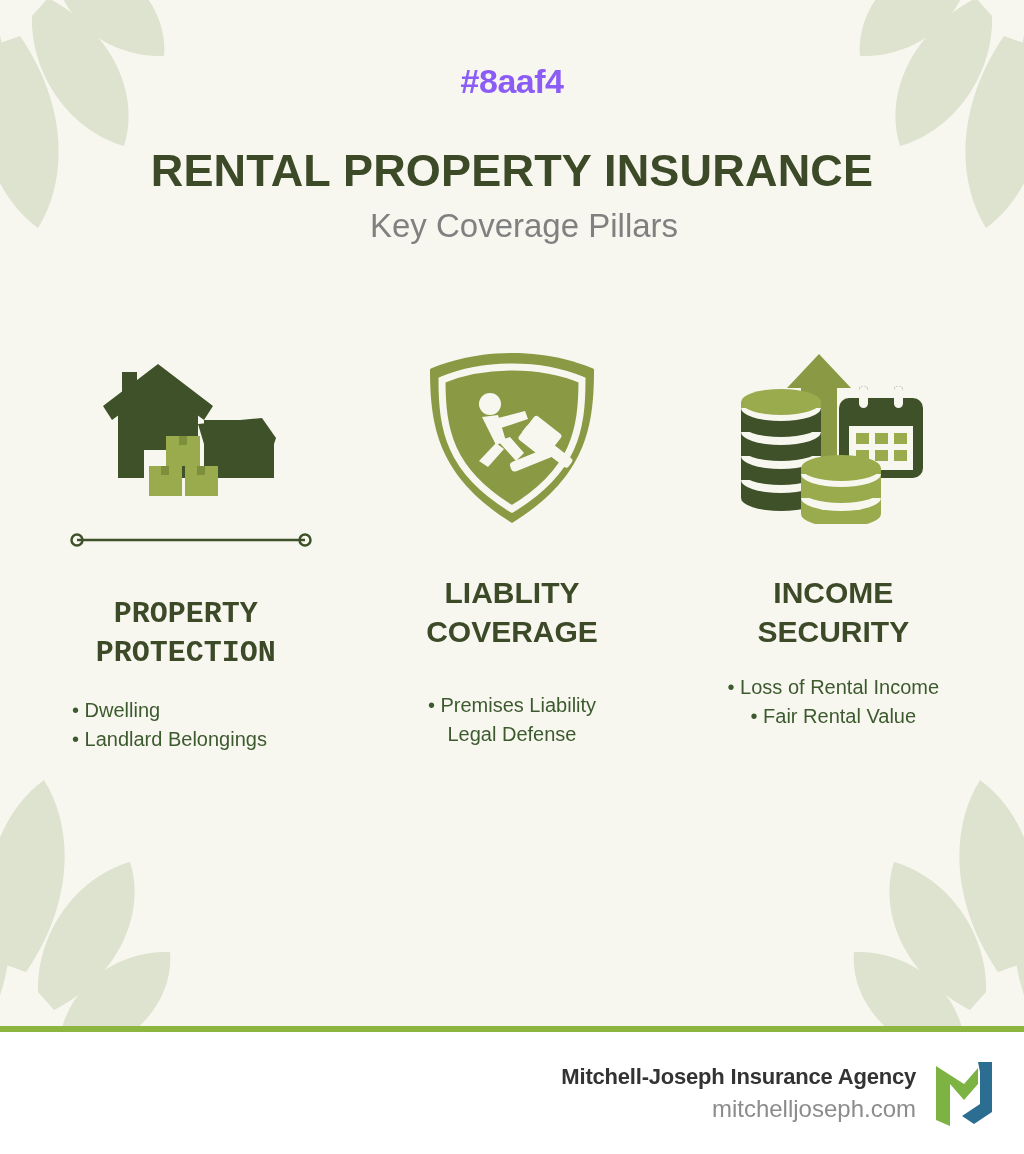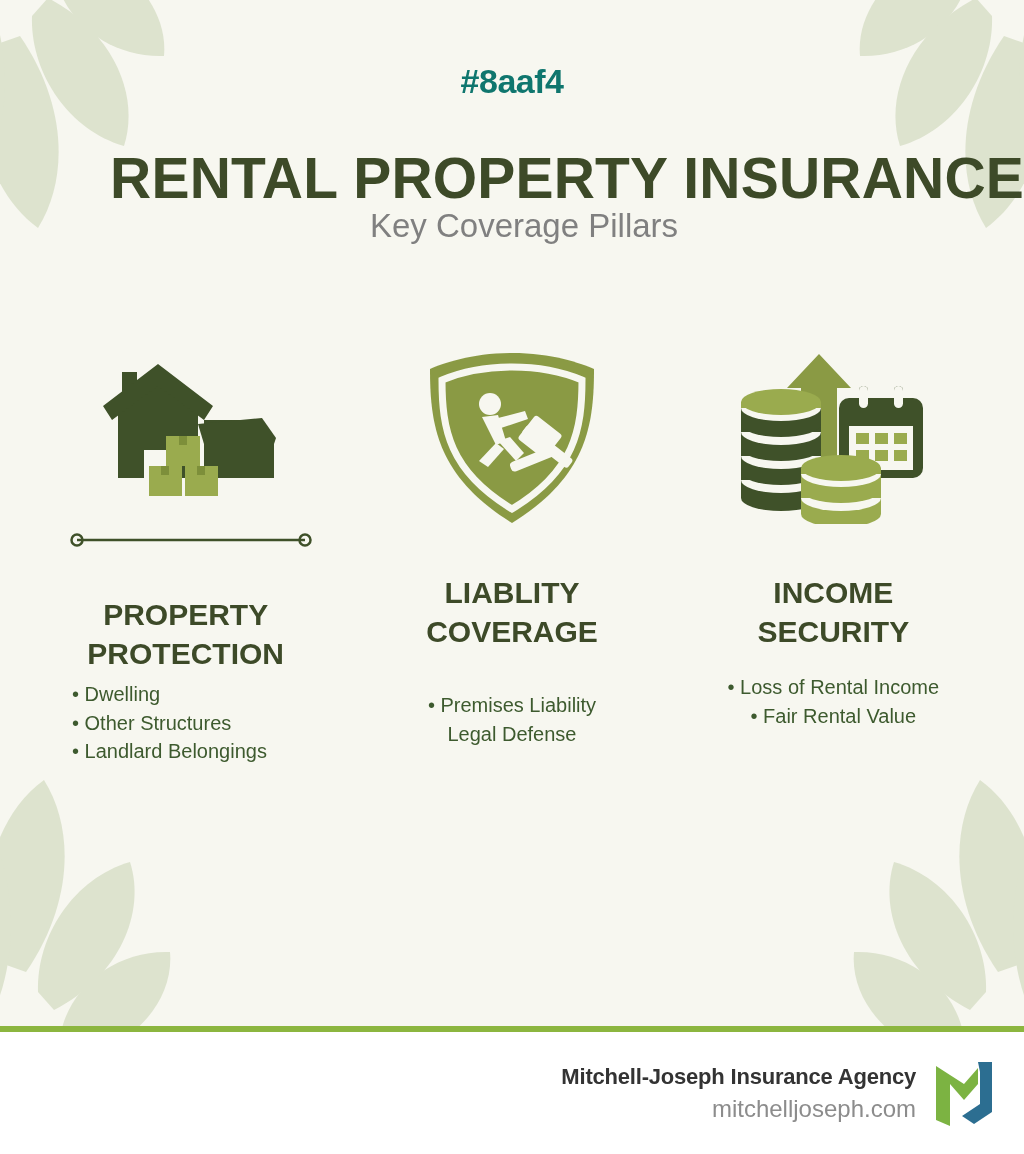--- a/index.html
+++ b/index.html
@@ -42,28 +42,28 @@
   .lv-bl { left: -66px;  bottom: -42px; transform: scaleY(-1); }
   .lv-br { right: -66px; bottom: -42px; transform: scale(-1,-1); }
 
   
   .hashtag {
     position: absolute;
     top: 62px; left: 0; right: 0;
     text-align: center;
     font-size: 34px;
     font-weight: bold;
-    color: #0f766e;
+    color: #8b5cf6;
     letter-spacing: -0.5px;
   }
   .main-title {
     position: absolute;
     top: 145px; left: 0; right: 0;
-    text-align: right;
-    font-size: 57px;
+    text-align: center;
+    font-size: 45px;
     font-weight: bold;
     color: #3d4a28;
     letter-spacing: 0.2px;
   }
   .subtitle {
     position: absolute;
     top: 207px; left: 0; right: 0;
     text-align: center;
     font-size: 33px;
     font-weight: normal;
@@ -96,28 +96,28 @@
   .pillar-rule svg { display: block; }
   .pillar-title {
     margin-top: 48px;
     font-size: 30px;
     font-weight: bold;
     color: #3d4a28;
     line-height: 1.3;
     white-space: pre-line;
   }
   .pillar-items {
-    margin-top: 7px;
+    margin-top: 23px;
     font-size: 20px;
     color: #3d5a2e;
     line-height: 1.43;
   }
   .pillar-items div { white-space: nowrap; }
   .p1 .pillar-items { text-align: left; padding-left: 42px; }
-  .p1 .pillar-title { padding-right: 10px; }
+  .p1 .pillar-title { padding-right: 10px; font-family: Liberation Mono, monospace; }
   .p2 .pillar-items { margin-top: 40px; }
   .p3 .pillar-items { margin-top: 22px; }
 
   
   .green-bar {
     position: absolute;
     left: 0; top: 1026px;
     width: 1024px; height: 6px;
     background: #8cb63f;
   }
@@ -231,21 +231,20 @@
           <svg width="244" height="14" viewBox="0 0 244 14" xmlns="http://www.w3.org/2000/svg">
             <line x1="8" y1="7" x2="236" y2="7" stroke="#3f5129" stroke-width="2.5"></line>
             <circle cx="8" cy="7" r="5.5" fill="none" stroke="#3f5129" stroke-width="2.5"></circle>
             <circle cx="236" cy="7" r="5.5" fill="none" stroke="#3f5129" stroke-width="2.5"></circle>
           </svg>
         </div>
         <div class="pillar-title">PROPERTY
 PROTECTION</div>
         <div class="pillar-items">
           <div>• Dwelling</div>
-          <div>• Other Structures</div>
           <div> • Landlard Belongings</div>
         </div>
       </div>
 
       <div class="pillar p2">
         <div class="icon-wrap">
           <svg width="176" height="178" viewBox="0 0 176 178" xmlns="http://www.w3.org/2000/svg">
 
             <path d="M88 4 C 128 4, 156 14, 170 20 C 170 78, 162 128, 88 174 C 14 128, 6 78, 6 20 C 20 14, 48 4, 88 4 Z" fill="#8a9a44"></path>
 

